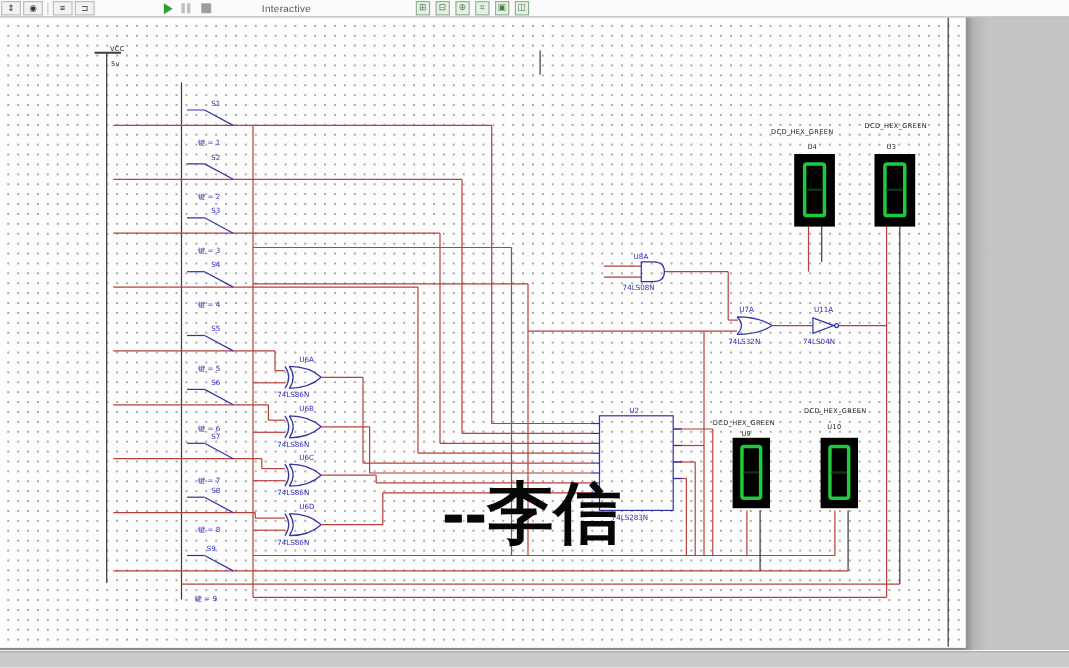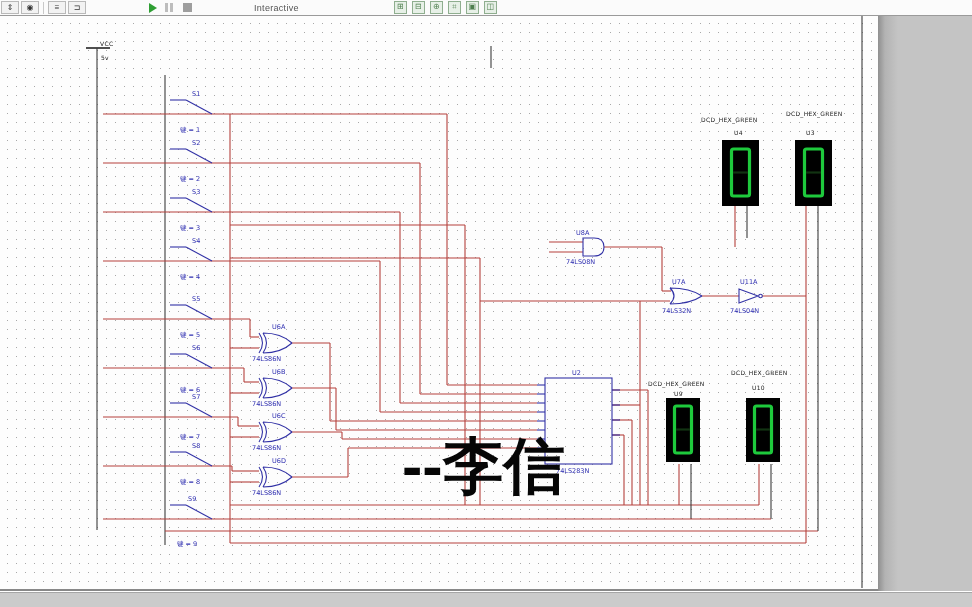--- a/index.html
+++ b/index.html
@@ -10,21 +10,21 @@
            border-bottom:1px solid #9a9a9a;display:flex;align-items:center;font-size:9px;color:#444;}
   .tb-btn{height:13px;min-width:18px;margin:0 1px;border:1px solid #b9b9b9;background:#f2f2f2;
           display:flex;align-items:center;justify-content:center;font-size:8px;color:#333;box-sizing:border-box;}
   .tb-sep{width:1px;height:12px;background:#c9c9c9;margin:0 3px;}
   .sim-group{display:flex;align-items:center;margin-left:58px;}
   .play-tri{width:0;height:0;border-left:8px solid #2e9e33;border-top:5px solid transparent;
             border-bottom:5px solid transparent;margin:0 4px;}
   .pause-ic{display:flex;gap:2px;margin:0 4px;}
   .pause-ic i{display:block;width:3px;height:9px;background:#bdbdbd;}
   .stop-ic{width:9px;height:9px;background:#9e9e9e;margin:0 6px;}
-  .run-label{color:#555;margin-left:20px;letter-spacing:.3px;padding-left:36px;}
+  .run-label{color:#555;margin-left:4px;letter-spacing:.3px;padding-left:36px;}
   .right-icons{display:flex;gap:5px;margin-left:95px;}
   .g-ic{width:11px;height:11px;border:1px solid #8fae8f;background:#e7f0e7;color:#4f7f4f;
         font-size:8px;line-height:10px;text-align:center;}
   
   #canvas{position:absolute;left:0;top:16px;width:878px;height:573px;background:#fdfdfd;
           background-image:radial-gradient(circle,#a8a8a8 0.8px,transparent 0.9px);
           background-size:9px 9px;background-position:3px 3px;border-bottom:2px solid #888;}
   #schsvg{position:absolute;left:0;top:16px;width:878px;height:573px;}
   
   #sidepanel{position:absolute;left:878px;top:16px;width:94px;height:575px;

